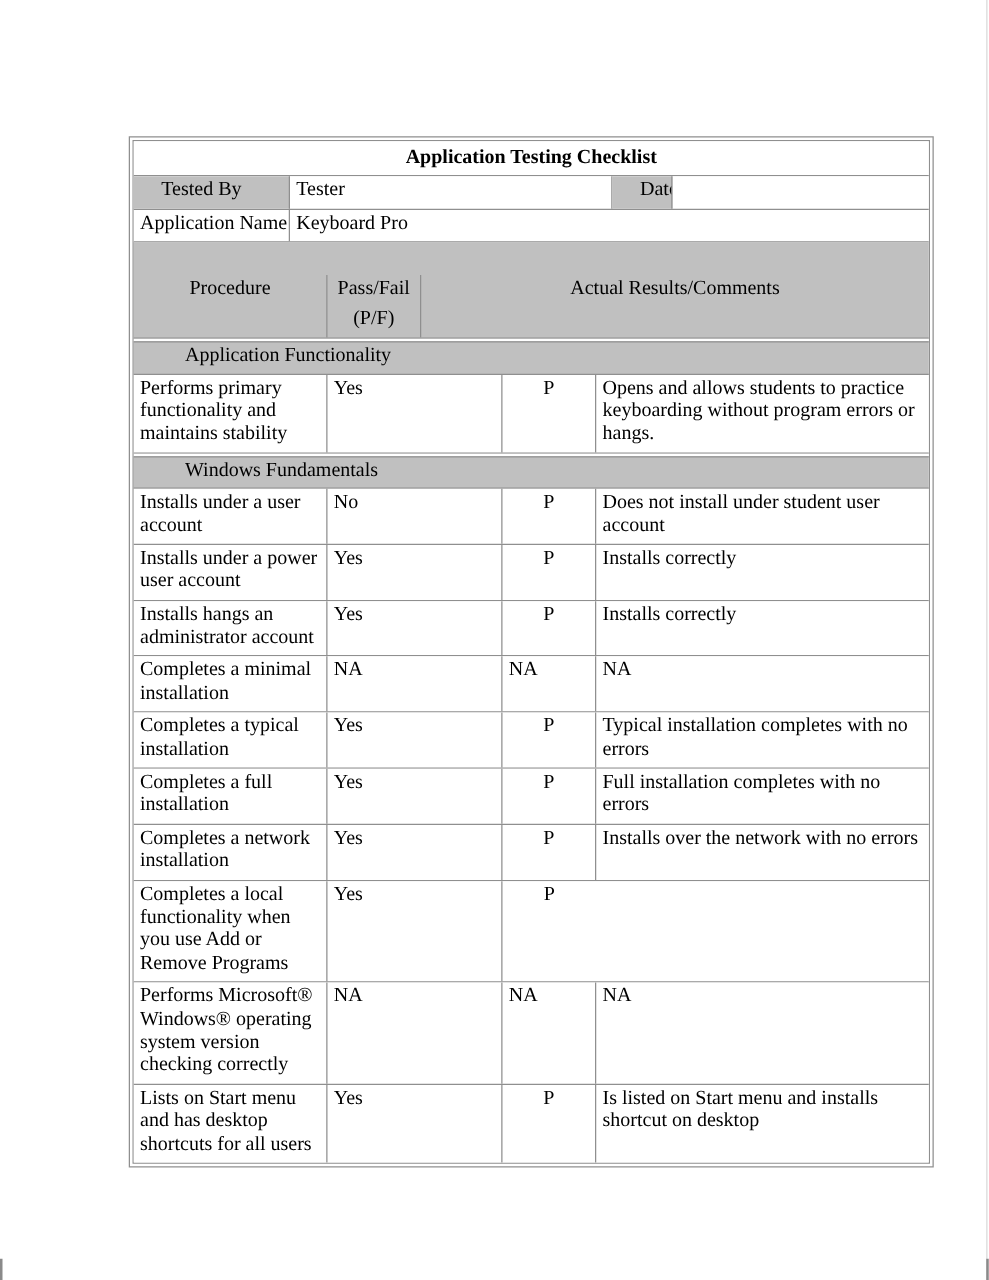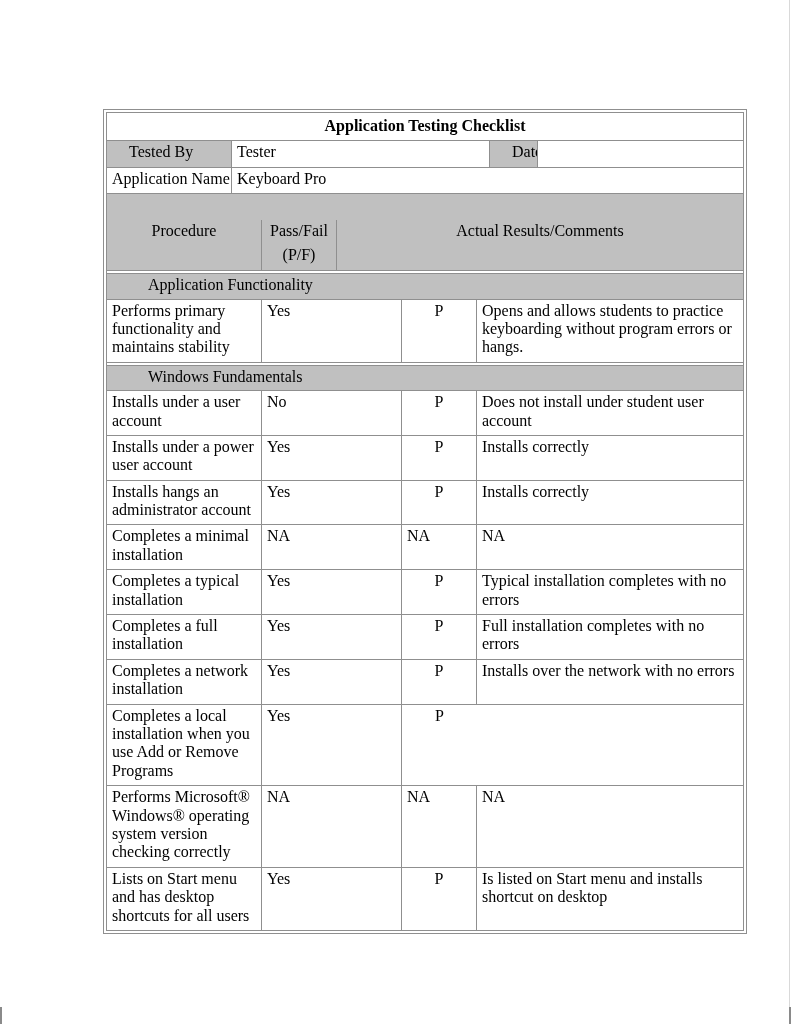--- a/index.html
+++ b/index.html
@@ -171,21 +171,21 @@
             <div class="cell col3 center">P</div>
             <div class="cell col4">Full installation completes with no errors</div>
           </div>
           <div class="row data-row">
             <div class="cell col1">Completes a network installation</div>
             <div class="cell col2">Yes</div>
             <div class="cell col3 center">P</div>
             <div class="cell col4">Installs over the network with no errors</div>
           </div>
           <div class="row data-row">
-            <div class="cell col1">Completes a local installation when you use Add or Remove Programs</div>
+            <div class="cell col1">Completes a local functionality when you use Add or Remove Programs</div>
             <div class="cell col2">Yes</div>
             <div class="cell col3 center">P</div>
           </div>
           <div class="row data-row">
             <div class="cell col1">Performs Microsoft® Windows® operating system version checking correctly</div>
             <div class="cell col2">NA</div>
             <div class="cell col3">NA</div>
             <div class="cell col4">NA</div>
           </div>
           <div class="row data-row">

